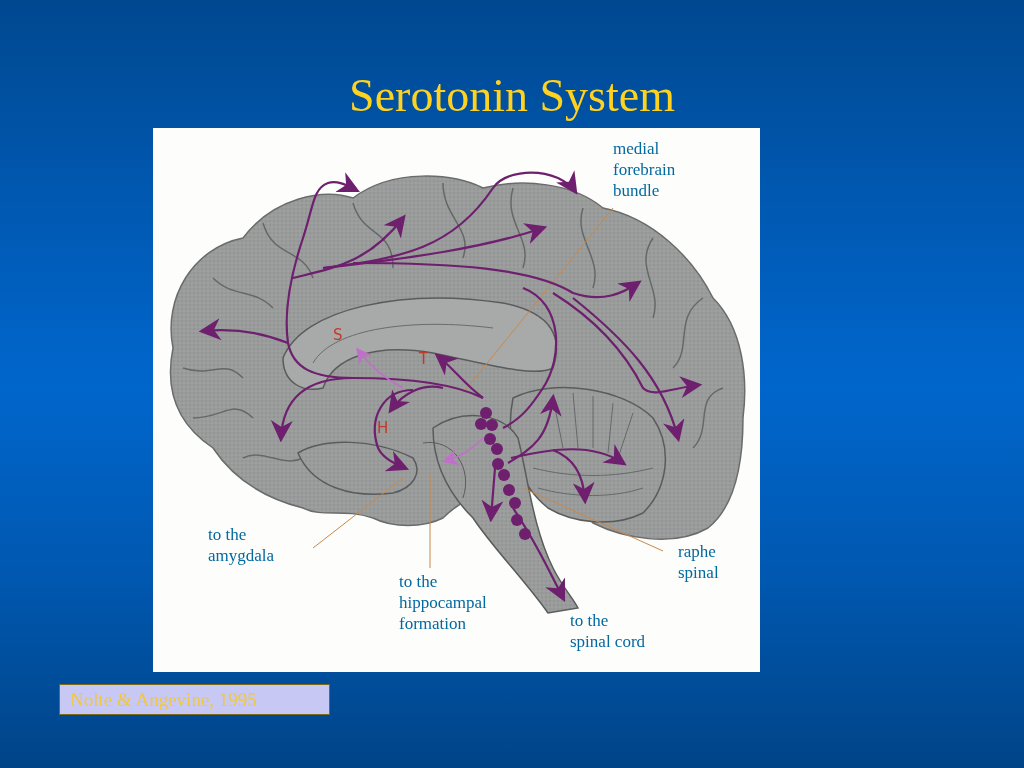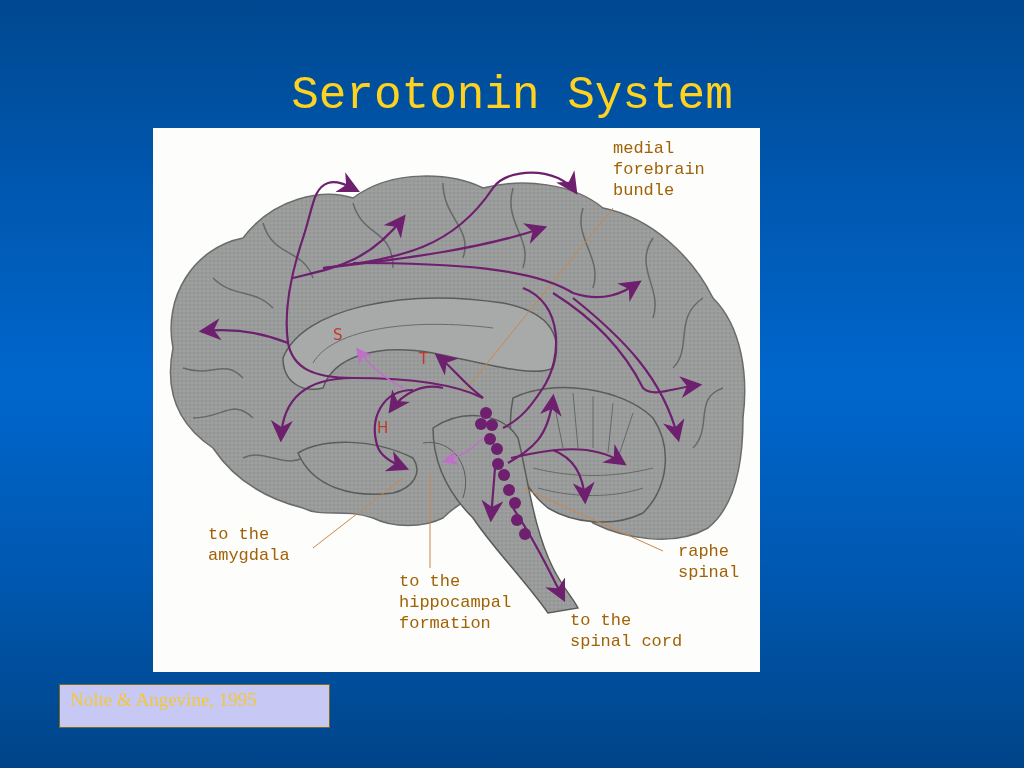--- a/index.html
+++ b/index.html
@@ -3,33 +3,33 @@
 <meta charset="utf-8">
 <style>
   html, body { margin: 0; padding: 0; }
   body {
     width: 1024px; height: 768px; overflow: hidden; position: relative;
     background: linear-gradient(to bottom, #004890 0%, #0058b0 25%, #0066cc 50%, #0058b0 75%, #004488 100%);
     font-family: "Liberation Serif", serif;
   }
   .slide-title {
     position: absolute; left: 0; top: 68px; width: 1024px; text-align: center;
-    color: #ffd21f; font-family: Liberation Mono, monospace; font-size: 46px; line-height: 56px;
+    color: #ffd21f; font-family: Liberation Serif, serif; font-size: 46px; line-height: 56px;
   }
   .figure {
     position: absolute; left: 153px; top: 128px; width: 607px; height: 544px;
     background: #fdfdfb; overflow: hidden;
   }
   .figure svg { position: absolute; left: 0; top: 0; }
   .label {
-    position: absolute; font-family: Liberation Mono, monospace; font-size: 17px; line-height: 21px;
-    color: #a16207; white-space: pre-line;
+    position: absolute; font-family: Liberation Serif, serif; font-size: 17px; line-height: 21px;
+    color: #0369a1; white-space: pre-line;
   }
   .citation {
-    position: absolute; left: 59px; top: 684px; width: 271px; height: 44px; box-sizing: border-box;
+    position: absolute; left: 59px; top: 684px; width: 271px; height: 31px; box-sizing: border-box;
     background: #c8c8f4; border: 1px solid #7a6a1a;
     color: #f2c83a; font-family: "Liberation Serif", serif; font-size: 19px; line-height: 29px;
     padding-left: 10px;
   }
 </style>
 </head>
 <body>
 
 <div class="slide-title">Serotonin System</div>
 

